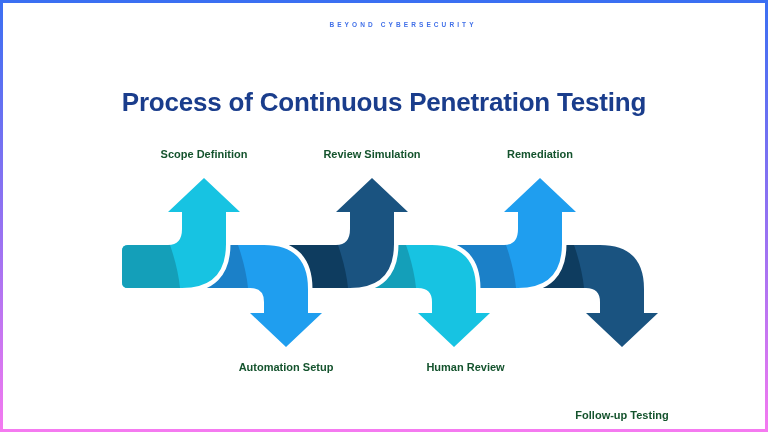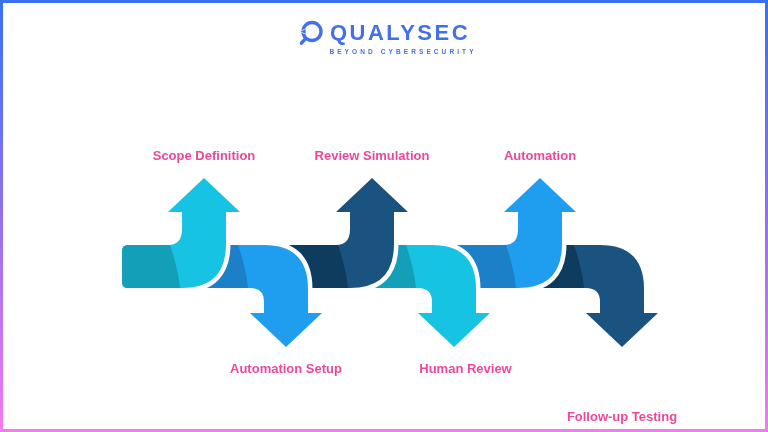--- a/index.html
+++ b/index.html
@@ -7,42 +7,34 @@
   .frame{position:absolute;inset:0;width:768px;height:432px;
          background:linear-gradient(180deg,#3a6ff2 0%,#9a72f2 55%,#f57af0 100%);}
   .canvas{position:absolute;left:3px;top:3px;width:762px;height:426px;background:#ffffff;}
   .logo{position:absolute;left:0;top:16px;width:762px;display:flex;flex-direction:column;align-items:center;}
   .logo-row{display:flex;align-items:center;gap:5px;}
   .brand{font-size:22px;font-weight:bold;letter-spacing:2.5px;color:#4170e8;}
   .tagline{font-size:6.5px;font-weight:bold;letter-spacing:3.1px;color:#4170e8;margin-top:2px;margin-left:38px;}
   .title{position:absolute;left:0;top:84px;width:762px;text-align:center;
          font-size:26px;font-weight:bold;letter-spacing:-0.2px;color:#1a3d8c;}
   .step-label{position:absolute;transform:translateX(-50%);white-space:nowrap;
-              font-size:13px;font-weight:bold;color:#ec4899;}
+              font-size:11px;font-weight:bold;color:#14532d;}
   svg.flow{position:absolute;left:0;top:0;}
 </style>
 </head>
 <body>
 
 <div class="frame">
   <div class="canvas">
 
     <div class="logo">
-      <div class="logo-row">
-        <svg width="27" height="27" viewBox="0 0 27 27">
-          <circle cx="14" cy="12.5" r="9" fill="none" stroke="#4170e8" stroke-width="3.4"></circle>
-          <line x1="7.6" y1="19.6" x2="3.4" y2="24.2" stroke="#4170e8" stroke-width="3.4" stroke-linecap="round"></line>
-          <polygon points="1.5,12.5 6.8,9.8 6.8,15.2" fill="#ffffff"></polygon>
-          <polygon points="2.5,12.5 7.6,10.2 7.6,14.8" fill="#4170e8"></polygon>
-        </svg>
-        <span class="brand">QUALYSEC</span>
-      </div>
       <span class="tagline">BEYOND CYBERSECURITY</span>
     </div>
 
+    <div class="title">Process of Continuous Penetration Testing</div>
 
     <svg class="flow" width="762" height="426" viewBox="0 0 762 426" id="flow-svg">
         <path d="M 515 242 L 597 242 Q 641 242 641 286 L 641 310 L 655 310 L 619 344 L 583 310 L 597 310 L 597 299 Q 597 285 583 285 L 515 285 Z" fill="#ffffff" stroke="#ffffff" stroke-width="9" stroke-linejoin="round"></path>
         <path d="M 515 242 L 597 242 Q 641 242 641 286 L 641 310 L 655 310 L 619 344 L 583 310 L 597 310 L 597 299 Q 597 285 583 285 L 515 285 Z" fill="#1a5380"></path>
         <path d="M 516 242 L 571 242 Q 579 265 581 285 L 515 285 L 515 242 Z" fill="#0e3c5f"></path>
         <path d="M 501 242 Q 515 242 515 226 L 515 209 L 501 209 L 537 175 L 573 209 L 559 209 L 559 241 Q 559 285 515 285 L 429 285 L 429 242 Z" fill="#ffffff" stroke="#ffffff" stroke-width="9" stroke-linejoin="round"></path>
         <path d="M 501 242 Q 515 242 515 226 L 515 209 L 501 209 L 537 175 L 573 209 L 559 209 L 559 241 Q 559 285 515 285 L 429 285 L 429 242 Z" fill="#1f9eef"></path>
         <path d="M 430 242 L 503 242 Q 511 265 513 285 L 429 285 L 429 242 Z" fill="#1b80c8"></path>
         <path d="M 347 242 L 429 242 Q 473 242 473 286 L 473 310 L 487 310 L 451 344 L 415 310 L 429 310 L 429 299 Q 429 285 415 285 L 347 285 Z" fill="#ffffff" stroke="#ffffff" stroke-width="9" stroke-linejoin="round"></path>
         <path d="M 347 242 L 429 242 Q 473 242 473 286 L 473 310 L 487 310 L 451 344 L 415 310 L 429 310 L 429 299 Q 429 285 415 285 L 347 285 Z" fill="#17c3e2"></path>
@@ -56,18 +48,18 @@
         <path d="M 165 242 Q 179 242 179 226 L 179 209 L 165 209 L 201 175 L 237 209 L 223 209 L 223 241 Q 223 285 179 285 L 125 285 Q 119 285 119 279 L 119 248 Q 119 242 125 242 Z" fill="#ffffff" stroke="#ffffff" stroke-width="9" stroke-linejoin="round"></path>
         <path d="M 165 242 Q 179 242 179 226 L 179 209 L 165 209 L 201 175 L 237 209 L 223 209 L 223 241 Q 223 285 179 285 L 125 285 Q 119 285 119 279 L 119 248 Q 119 242 125 242 Z" fill="#17c3e2"></path>
         <path d="M 120 242 L 167 242 Q 175 265 177 285 L 125 285 Q 119 285 119 279 L 119 248 Q 119 242 125 242 Z" fill="#149fb9"></path>
       </svg>
 
     <div id="labels">
         <div class="step-label" style="left: 201px; top: 145px;">Scope Definition</div>
         <div class="step-label" style="left: 283px; top: 358px;">Automation Setup</div>
         <div class="step-label" style="left: 369px; top: 145px;">Review Simulation</div>
         <div class="step-label" style="left: 451px; top: 358px; padding-left: 23px;">Human Review</div>
-        <div class="step-label" style="left: 537px; top: 145px;">Automation</div>
+        <div class="step-label" style="left: 537px; top: 145px;">Remediation</div>
         <div class="step-label" style="left: 619px; top: 358px; margin-top: 48px;">Follow-up Testing</div>
       </div>
 
   </div>
 </div>
 
 </body></html>

